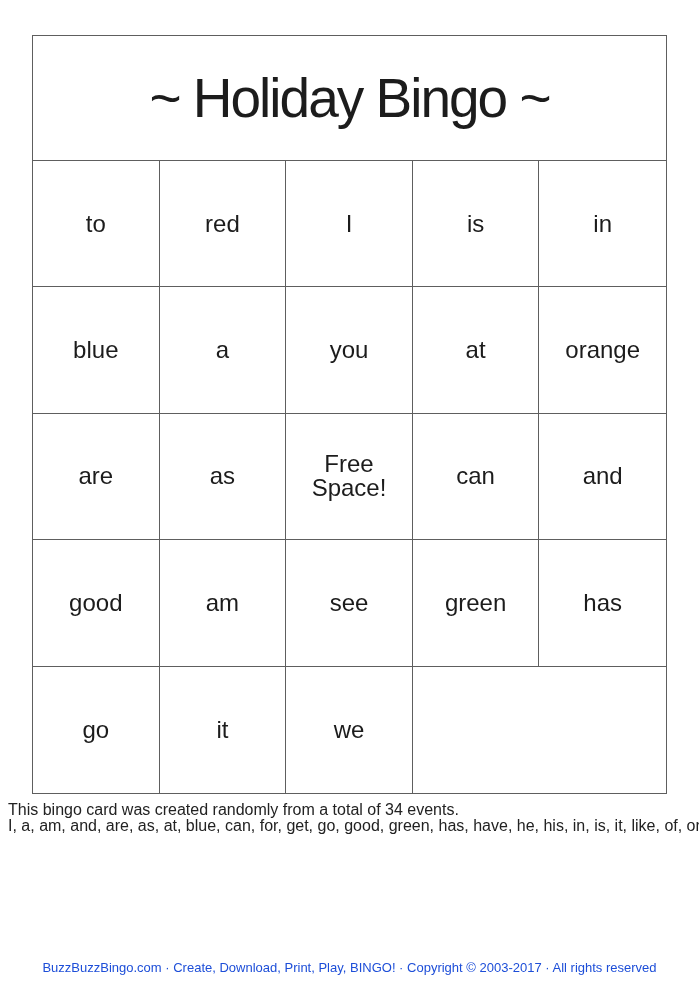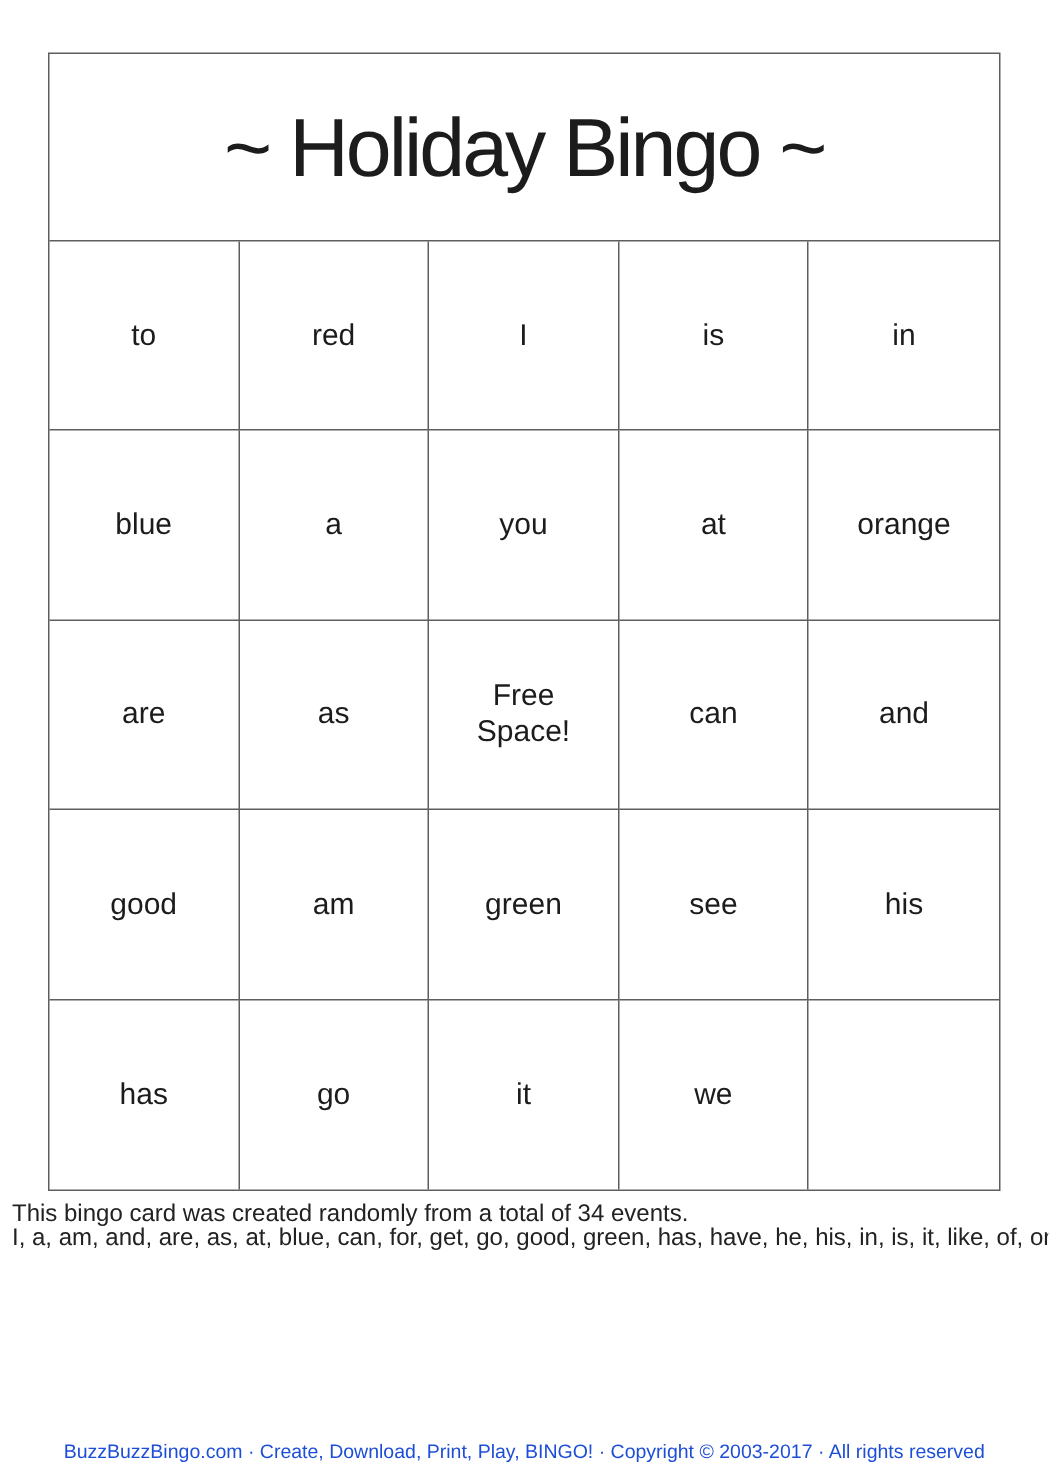--- a/index.html
+++ b/index.html
@@ -47,21 +47,21 @@
     grid-template-rows: repeat(5, 1fr);
   }
   .cell {
     box-sizing: border-box;
     border-right: 1px solid var(--border, #5e5e5e);
     border-bottom: 1px solid var(--border, #5e5e5e);
     display: flex;
     align-items: center;
     justify-content: center;
     text-align: center;
-    font-size: 20px;
+    font-size: 24px;
     line-height: 24px;
     color: var(--text, #1c1c1c);
   }
   .cell:nth-child(5n) { border-right: none; align-items: center; }
   .cell:nth-child(n+21) { border-bottom: none; }
   .cell .cell-label {
     display: inline-block;
     max-width: 92px;
   }
   .notes {
@@ -141,27 +141,24 @@
         <div class="cell">
           <span class="cell-label">and</span>
         </div>
         <div class="cell">
           <span class="cell-label">good</span>
         </div>
         <div class="cell">
           <span class="cell-label">am</span>
         </div>
         <div class="cell">
-          <span class="cell-label">green</span>
-        </div>
-        <div class="cell">
           <span class="cell-label">see</span>
         </div>
         <div class="cell">
-          <span class="cell-label">his</span>
+          <span class="cell-label">green</span>
         </div>
         <div class="cell">
           <span class="cell-label">has</span>
         </div>
         <div class="cell">
           <span class="cell-label">go</span>
         </div>
         <div class="cell">
           <span class="cell-label">it</span>
         </div>

